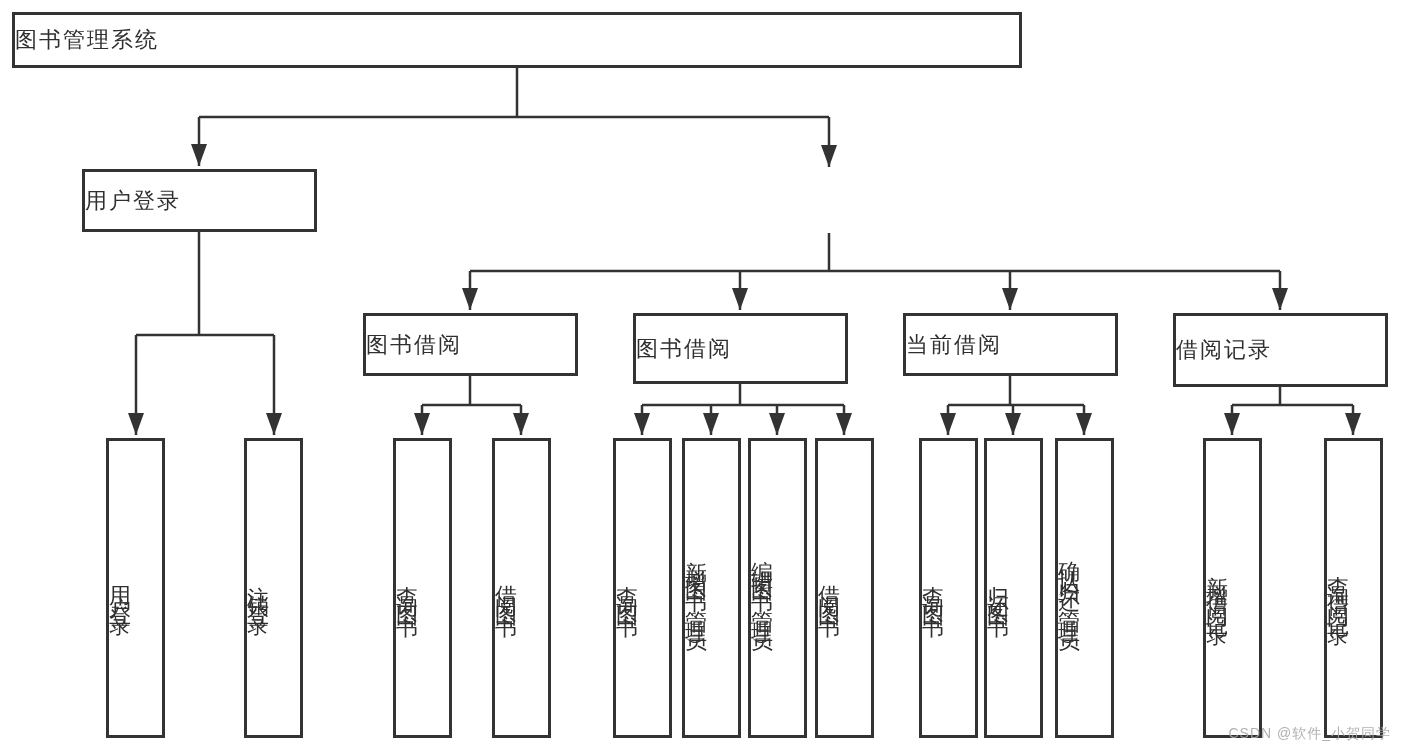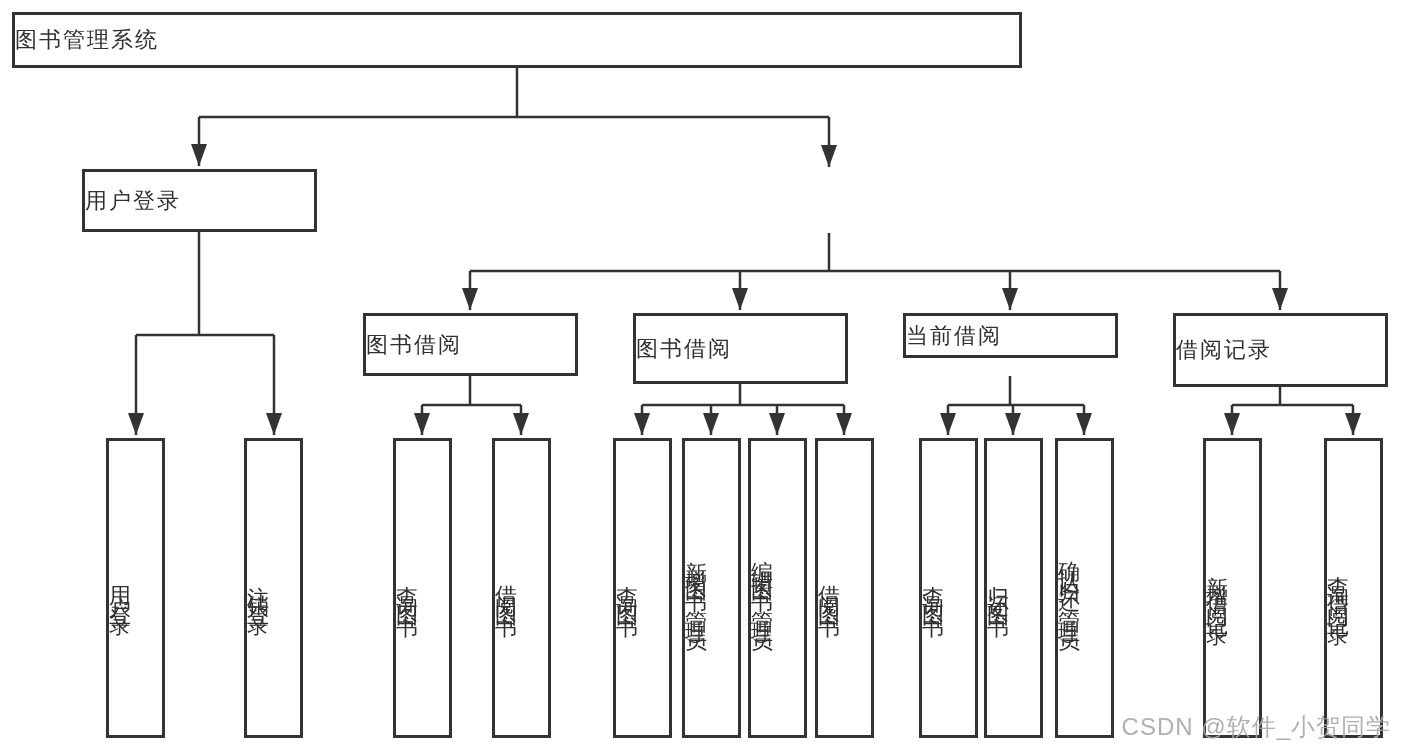--- a/index.html
+++ b/index.html
@@ -46,21 +46,21 @@
     text-orientation:mixed;
     font-size:22px;
     line-height:1;
     letter-spacing:10px;
     color:var(--text);
   }
   .watermark{
     position:absolute;
     right:14px;
     bottom:4px;
-    font-size:24px;
+    font-size:14px;
     letter-spacing:1px;
     color:var(--watermark);
     opacity:.9;
     z-index:2;
     white-space:nowrap;
   }
 </style>
 </head>
 <body>
 
@@ -112,21 +112,21 @@
   <div class="box hbox" style="left:82px;top:169px;width:235px;height:63px">
     <span class="lbl">用户登录</span>
   </div>
 
   <div class="box hbox" style="left:363px;top:313px;width:215px;height:63px">
     <span class="lbl">图书借阅</span>
   </div>
   <div class="box hbox" style="left:633px;top:313px;width:215px;height:71px">
     <span class="lbl">图书借阅</span>
   </div>
-  <div class="box hbox" style="left:903px;top:313px;width:215px;height:45px">
+  <div class="box hbox" style="left:903px;top:313px;width:215px;height:63px">
     <span class="lbl">当前借阅</span>
   </div>
   <div class="box hbox" style="left:1173px;top:313px;width:215px;height:74px">
     <span class="lbl">借阅记录</span>
   </div>
 
   <div class="box vbox" style="left:106px;top:438px;width:59px;height:300px">
     <span class="vlbl">用户登录</span>
   </div>
   <div class="box vbox" style="left:244px;top:438px;width:59px;height:300px">

